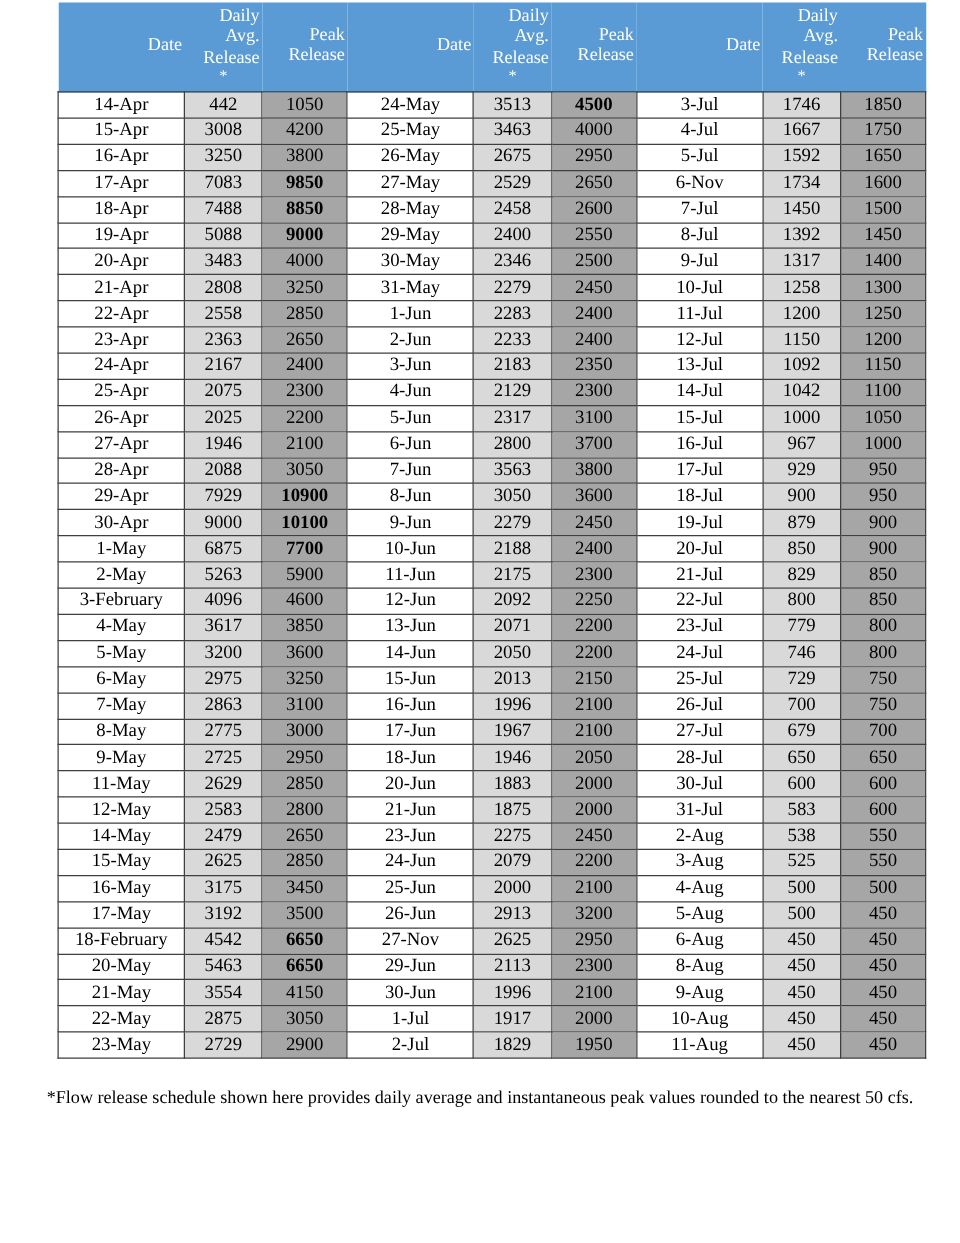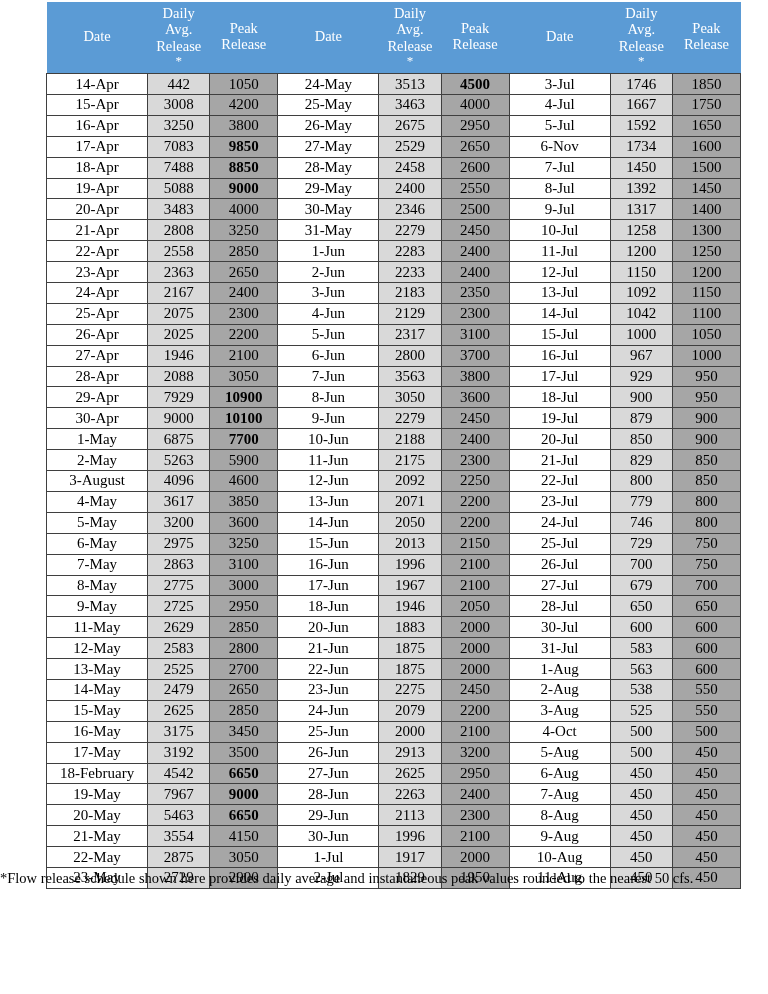--- a/index.html
+++ b/index.html
@@ -40,21 +40,21 @@
     color: #ffffff;
     font-weight: normal;
     font-size: 14.5px;
     line-height: 1.13;
     padding: 3px 2px 6px 2px;
     height: 62px;
     vertical-align: middle;
     text-align: center;
     border: none;
   }
-  thead th .hdr-line { display: block; }
+  thead th .hdr-line { display: block; text-align: right; }
   thead th .hdr-star { display: block; font-size: 13px; line-height: 1.0; }
 
   tbody td {
     font-size: 15px;
     text-align: center;
     height: 19.9px;
     padding: 0;
     border: 1px solid #3f3f3f;
     color: #000000;
     white-space: nowrap;
@@ -63,21 +63,21 @@
   tbody td.date-cell { background: #ffffff; }
   tbody td.avg-cell  { background: #d9d9d9; }
   tbody td.peak-cell { background: #a6a6a6; }
   tbody td.bold      { font-weight: bold; }
 
   .footnote {
     position: absolute;
     left: 0;
     top: 870px;
     width: 768px;
-    text-align: left;
+    text-align: center;
     font-size: 14.5px;
     color: #000000;
     font-family: "Liberation Serif", "DejaVu Serif", serif;
   }
 </style>
 </head>
 <body>
 
 <div class="page">
 
@@ -343,21 +343,21 @@
             <td class="avg-cell">5263</td>
             <td class="peak-cell">5900</td>
             <td class="date-cell">11-Jun</td>
             <td class="avg-cell">2175</td>
             <td class="peak-cell">2300</td>
             <td class="date-cell">21-Jul</td>
             <td class="avg-cell">829</td>
             <td class="peak-cell">850</td>
           </tr>
           <tr>
-            <td class="date-cell">3-August</td>
+            <td class="date-cell">3-February</td>
             <td class="avg-cell">4096</td>
             <td class="peak-cell">4600</td>
             <td class="date-cell">12-Jun</td>
             <td class="avg-cell">2092</td>
             <td class="peak-cell">2250</td>
             <td class="date-cell">22-Jul</td>
             <td class="avg-cell">800</td>
             <td class="peak-cell">850</td>
           </tr>
           <tr>
@@ -442,31 +442,20 @@
             <td class="avg-cell">2583</td>
             <td class="peak-cell">2800</td>
             <td class="date-cell">21-Jun</td>
             <td class="avg-cell">1875</td>
             <td class="peak-cell">2000</td>
             <td class="date-cell">31-Jul</td>
             <td class="avg-cell">583</td>
             <td class="peak-cell">600</td>
           </tr>
           <tr>
-            <td class="date-cell">13-May</td>
-            <td class="avg-cell">2525</td>
-            <td class="peak-cell">2700</td>
-            <td class="date-cell">22-Jun</td>
-            <td class="avg-cell">1875</td>
-            <td class="peak-cell">2000</td>
-            <td class="date-cell">1-Aug</td>
-            <td class="avg-cell">563</td>
-            <td class="peak-cell">600</td>
-          </tr>
-          <tr>
             <td class="date-cell">14-May</td>
             <td class="avg-cell">2479</td>
             <td class="peak-cell">2650</td>
             <td class="date-cell">23-Jun</td>
             <td class="avg-cell">2275</td>
             <td class="peak-cell">2450</td>
             <td class="date-cell">2-Aug</td>
             <td class="avg-cell">538</td>
             <td class="peak-cell">550</td>
           </tr>
@@ -481,54 +470,43 @@
             <td class="avg-cell">525</td>
             <td class="peak-cell">550</td>
           </tr>
           <tr>
             <td class="date-cell">16-May</td>
             <td class="avg-cell">3175</td>
             <td class="peak-cell">3450</td>
             <td class="date-cell">25-Jun</td>
             <td class="avg-cell">2000</td>
             <td class="peak-cell">2100</td>
-            <td class="date-cell">4-Oct</td>
+            <td class="date-cell">4-Aug</td>
             <td class="avg-cell">500</td>
             <td class="peak-cell">500</td>
           </tr>
           <tr>
             <td class="date-cell">17-May</td>
             <td class="avg-cell">3192</td>
             <td class="peak-cell">3500</td>
             <td class="date-cell">26-Jun</td>
             <td class="avg-cell">2913</td>
             <td class="peak-cell">3200</td>
             <td class="date-cell">5-Aug</td>
             <td class="avg-cell">500</td>
             <td class="peak-cell">450</td>
           </tr>
           <tr>
             <td class="date-cell">18-February</td>
             <td class="avg-cell">4542</td>
             <td class="peak-cell bold">6650</td>
-            <td class="date-cell">27-Jun</td>
+            <td class="date-cell">27-Nov</td>
             <td class="avg-cell">2625</td>
             <td class="peak-cell">2950</td>
             <td class="date-cell">6-Aug</td>
-            <td class="avg-cell">450</td>
-            <td class="peak-cell">450</td>
-          </tr>
-          <tr>
-            <td class="date-cell">19-May</td>
-            <td class="avg-cell">7967</td>
-            <td class="peak-cell bold">9000</td>
-            <td class="date-cell">28-Jun</td>
-            <td class="avg-cell">2263</td>
-            <td class="peak-cell">2400</td>
-            <td class="date-cell">7-Aug</td>
             <td class="avg-cell">450</td>
             <td class="peak-cell">450</td>
           </tr>
           <tr>
             <td class="date-cell">20-May</td>
             <td class="avg-cell">5463</td>
             <td class="peak-cell bold">6650</td>
             <td class="date-cell">29-Jun</td>
             <td class="avg-cell">2113</td>
             <td class="peak-cell">2300</td>

